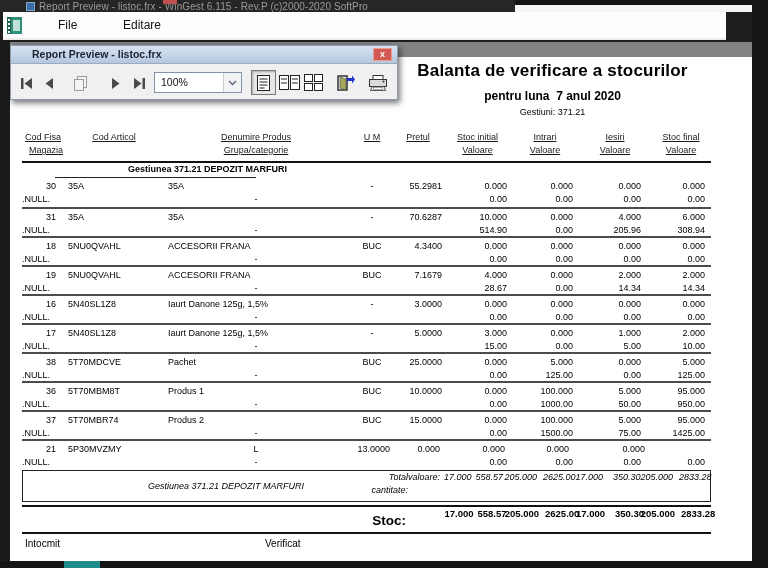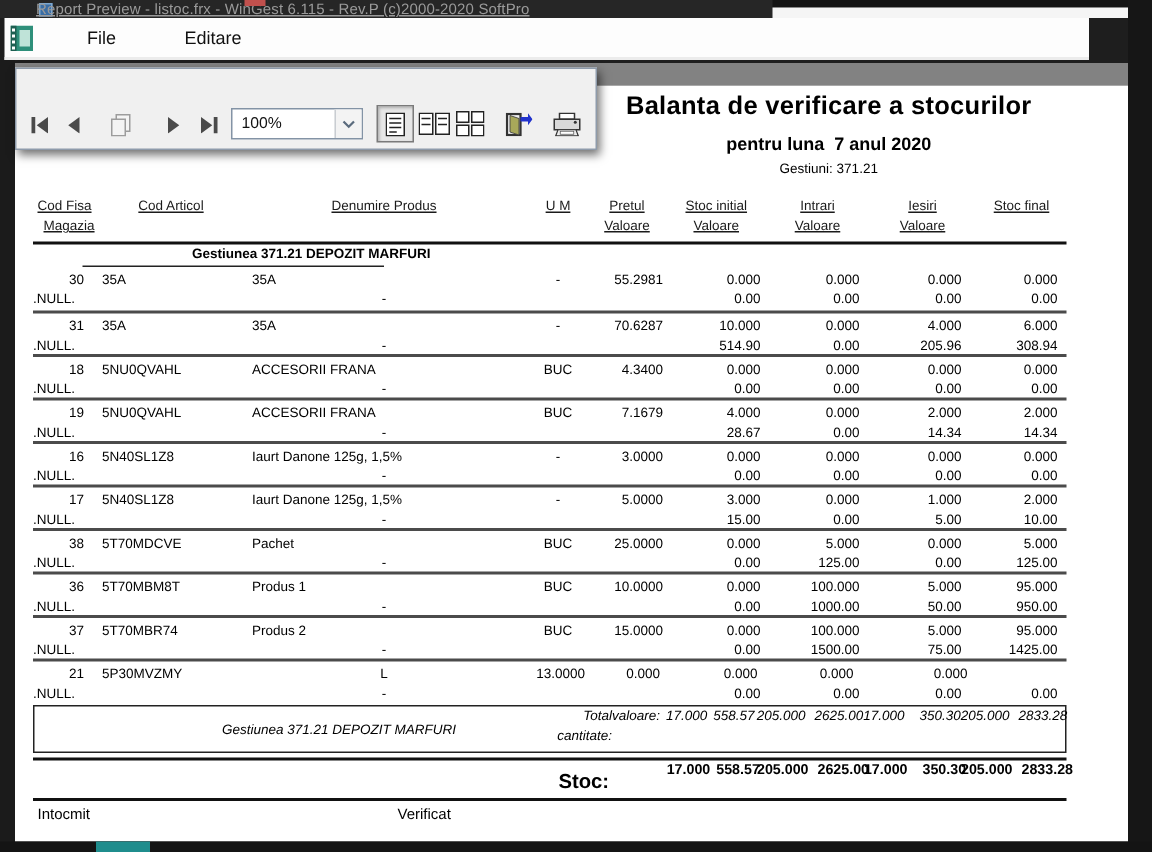--- a/index.html
+++ b/index.html
@@ -5,21 +5,21 @@
   * { margin:0; padding:0; box-sizing:border-box; }
   html,body { width:768px; height:568px; overflow:hidden; }
   body { font-family:"Liberation Sans", sans-serif; background:#1e1e1e; position:relative; }
 
   .screen { position:absolute; inset:0; }
 
   
   .app-titlebar { position:absolute; left:0; top:0; width:768px; height:12px; background:#262626; overflow:hidden; z-index:3; }
   .app-titlebar .notch-white { position:absolute; left:515px; top:5px; width:237px; height:7px; background:#f5f5f5; }
   .app-titlebar .notch-dark { position:absolute; left:515px; top:0; width:253px; height:5px; background:#141414; }
-  .app-title-text { position:absolute; left:24px; top:1px; font-size:10px; color:#9a9a9a; white-space:nowrap; letter-spacing:.1px;text-decoration:underline; }
+  .app-title-text { position:absolute; left:39px; top:1px; font-size:10px; color:#9a9a9a; white-space:nowrap; letter-spacing:.1px; }
   .app-titlebar-icon { position:absolute; left:26px; top:2px; width:9px; height:9px; background:#3b6ea5; border:1px solid #7fa8cf; }
   .titlebar-remnant { position:absolute; left:163px; top:0; width:14px; height:4px; background:#c0504d; }
 
   
   .menubar { position:absolute; left:3px; top:12px; width:723px; height:28px; background:#fdfdfd; border-bottom:2px solid #ececec; z-index:2; }
   .menu-icon { position:absolute; left:4px; top:5px; width:15px; height:17px; display:block; }
   .menu-item { position:absolute; top:6px; font-size:12px; color:#111; cursor:default; }
   .menu-item.file { left:55px; }
   .menu-item.editare { left:120px; }
 
@@ -156,20 +156,21 @@
           <div class="th">U M</div>
           <div class="th">Pretul</div>
           <div class="th">Stoc initial</div>
           <div class="th">Intrari</div>
           <div class="th">Iesiri</div>
           <div class="th">Stoc final</div>
         </div>
         <div class="grid">
           <div class="th left7">Magazia</div>
           <div class="th"></div>
+          <div class="th">Grupa/categorie</div>
           <div class="th"></div>
           <div class="th"></div>
           <div class="th">Valoare</div>
           <div class="th">Valoare</div>
           <div class="th">Valoare</div>
           <div class="th">Valoare</div>
         </div>
       </div>
 
       <div class="group-header">
@@ -476,20 +477,24 @@
       </div>
 
       <div class="rfooter">
         <span class="f-left">Intocmit</span>
         <span class="f-right">Verificat</span>
       </div>
     </div>
   </div>
 
   <div class="tbwin">
+    <div class="tbwin-title">
+      <span class="tbwin-title-text">Report Preview - listoc.frx</span>
+      <span class="tbwin-close">x</span>
+    </div>
     <div class="tbwin-body">
 
       <div class="tbtn" style="left:8px;width:16px;">
         <svg width="14" height="11" viewBox="0 0 14 11">
           <rect x="1" y="0" width="2.5" height="11" fill="#4a4a4a"></rect>
           <polygon points="12,0 12,11 4.5,5.5" fill="#4a4a4a"></polygon>
         </svg>
       </div>
       <div class="tbtn" style="left:31px;width:14px;">
         <svg width="10" height="11" viewBox="0 0 10 11">

